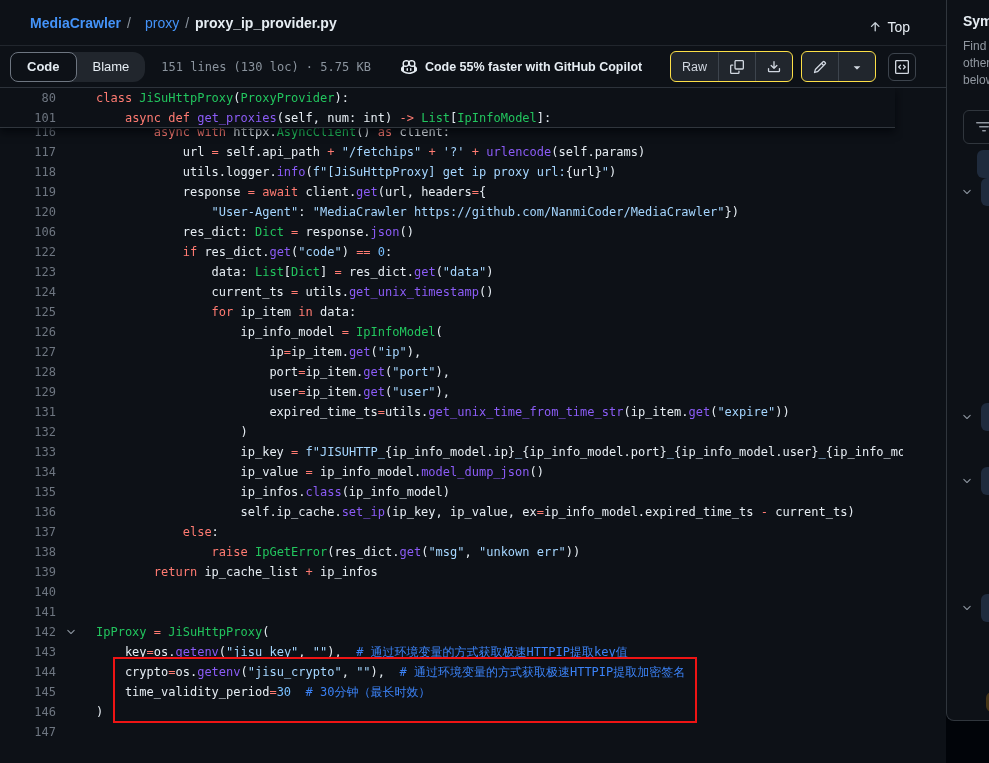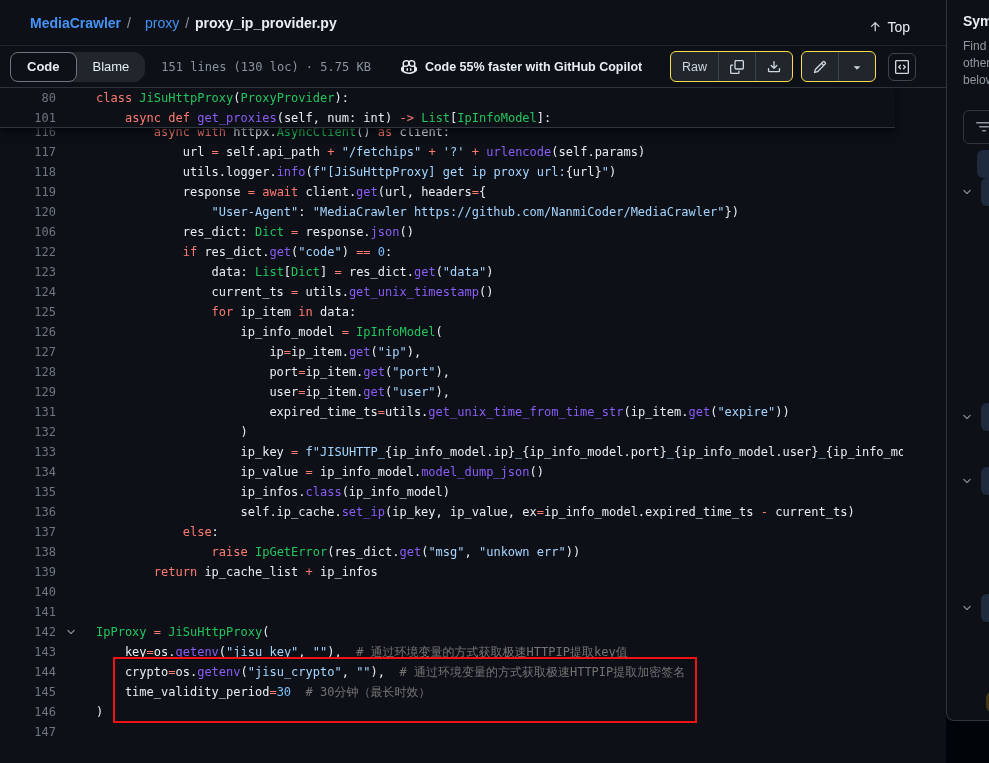--- a/index.html
+++ b/index.html
@@ -50,21 +50,21 @@
   
   .code-area { position:absolute; left:0; top:88px; right:43px; bottom:0; overflow:hidden;
     font-family:"DejaVu Sans Mono", monospace; font-size:12px; line-height:20px; }
   .code-lines { position:absolute; top:34px; left:0; right:0; }
   .code-row { display:flex; height:20px; }
   .ln { width:56px; flex:0 0 56px; text-align:right; color:#6e7681; cursor:pointer; user-select:none; }
   .fold { width:40px; flex:0 0 40px; position:relative; }
   .fold svg { position:absolute; left:9px; top:4px; fill:#8b949e; cursor:pointer; }
   .src { white-space:pre; }
   .tk-p{color:#e6edf3} .tk-k{color:#ff7b72} .tk-f{color:#8b5cf6} .tk-c{color:#22c55e}
-  .tk-s{color:#a5d6ff} .tk-n{color:#79c0ff} .tk-m{color:#737373}
+  .tk-s{color:#a5d6ff} .tk-n{color:#79c0ff} .tk-m{color:#3b82f6}
 
   .sticky-ctx { position:absolute; top:0; left:0; right:8px; height:40px; background:#0d1117;
     border-bottom:1px solid #30363d; box-shadow:0 4px 8px rgba(1,4,9,0.7); z-index:5; }
 
   .annotation-box { position:absolute; left:113px; top:569px; width:584px; height:66px;
     border:2px solid #ee1414; z-index:4; pointer-events:none; }
 
   
   .symbols-panel { position:absolute; left:946px; top:0; width:300px; height:721px;
     background:#0d1117; border-left:1px solid #30363d; border-bottom:1px solid #30363d;

